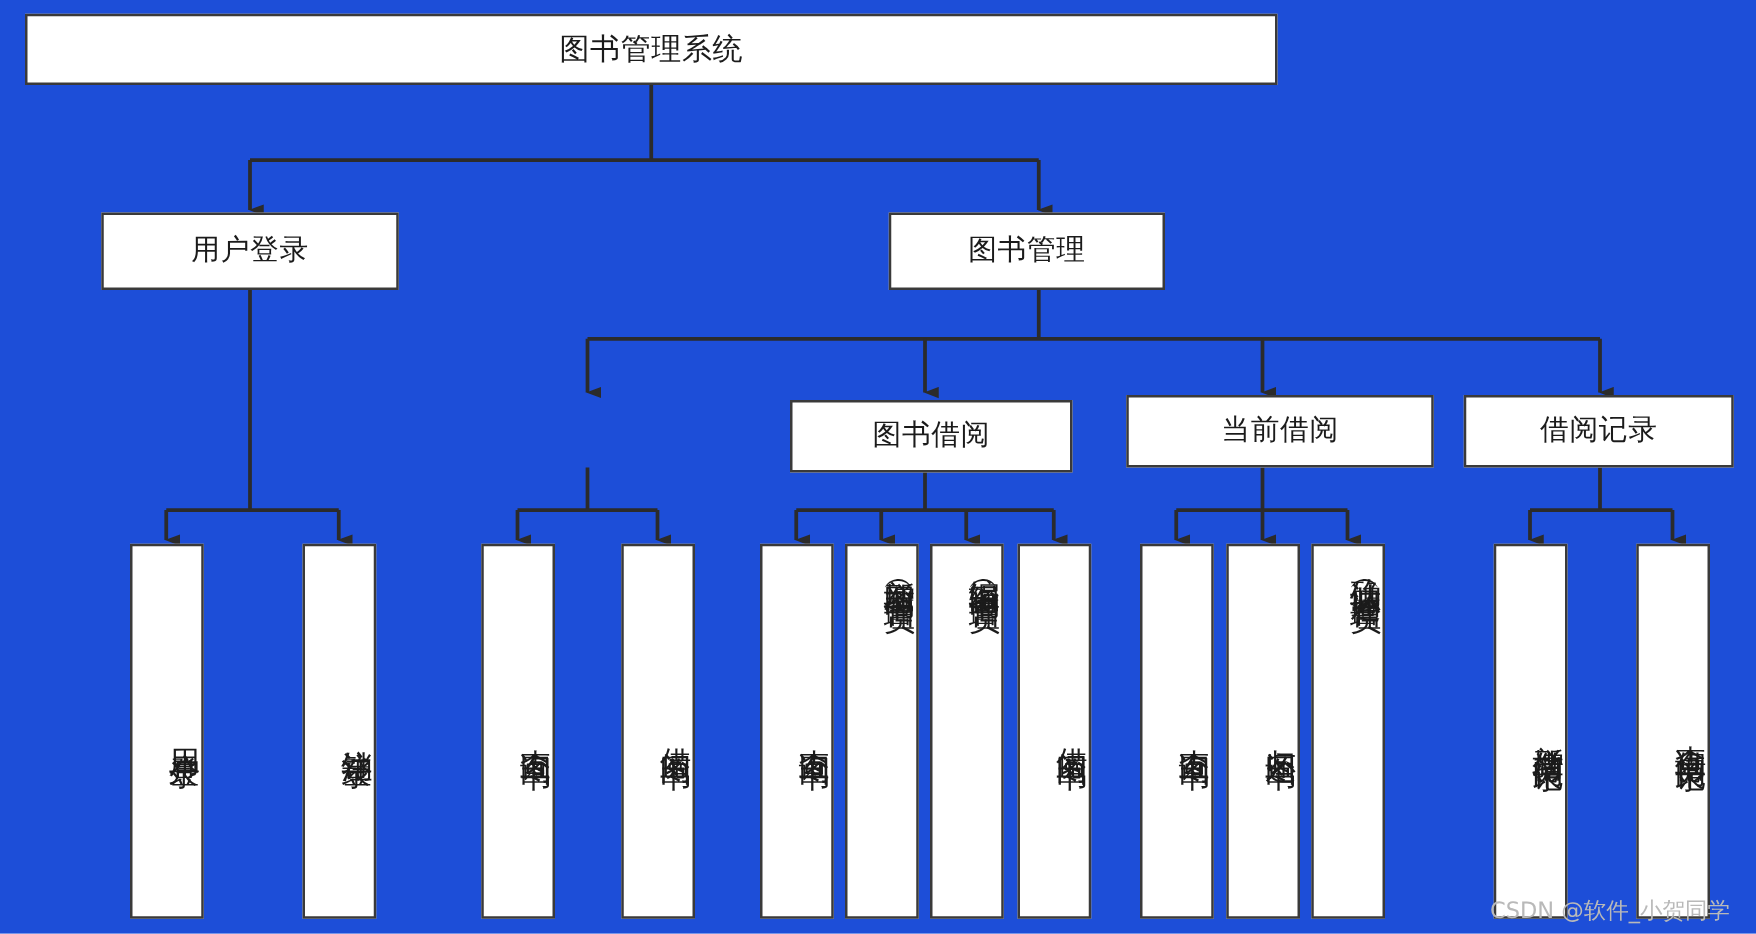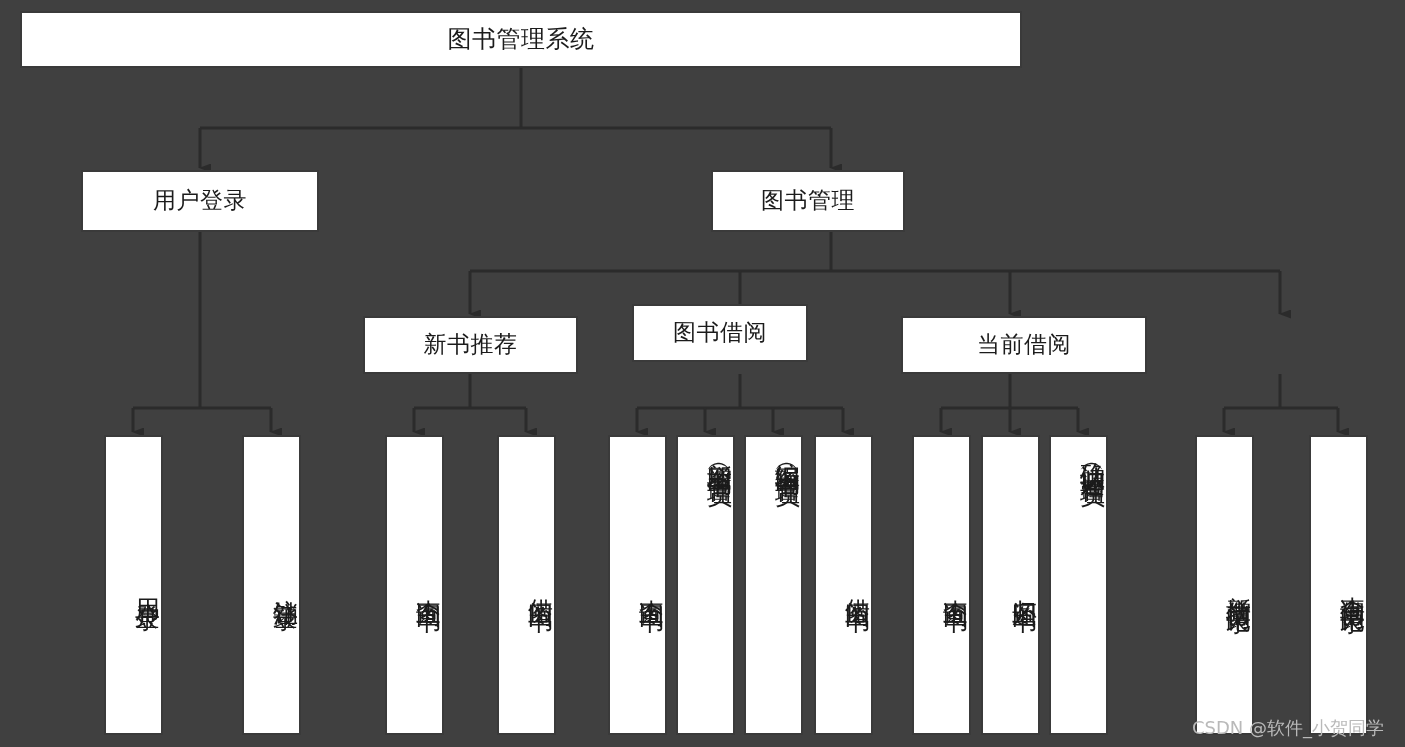--- a/index.html
+++ b/index.html
@@ -7,21 +7,21 @@
     padding: 0;
     background: #ffffff;
   }
   body {
     font-family: "DejaVu Sans", "Liberation Sans", sans-serif;
   }
   #canvas {
     position: relative;
     width: 1405px;
     height: 747px;
-    background: #404040;
+    background: #1d4ed8;
     overflow: hidden;
   }
   svg.wires {
     position: absolute;
     left: 0;
     top: 0;
     width: 1405px;
     height: 747px;
     pointer-events: none;
   }
@@ -130,33 +130,33 @@
     </g>
   </svg>
 
   <div class="node root horiz" style="left:20px; top:11px; width:1002px; height:57px;">
     <span class="label">图书管理系统</span>
   </div>
 
   <div class="node horiz" style="left:81px; top:170px; width:238px; height:62px;">
     <span class="label">用户登录</span>
   </div>
-  <div class="node horiz" style="left:711px; top:170px; width:194px; height:62px;">
+  <div class="node horiz" style="left:711px; top:170px; width:221px; height:62px;">
     <span class="label">图书管理</span>
   </div>
 
-  <div class="node horiz" style="left:363px; top:316px; width:215px; height:58px;">
-    <span class="label">新书推荐</span>
-  </div>
-  <div class="node horiz" style="left:632px; top:304px; width:176px; height:58px;">
+  <div class="node horiz" style="left:632px; top:320px; width:226px; height:58px;">
     <span class="label">图书借阅</span>
   </div>
   <div class="node horiz" style="left:901px; top:316px; width:246px; height:58px;">
     <span class="label">当前借阅</span>
   </div>
+  <div class="node horiz" style="left:1171px; top:316px; width:216px; height:58px;">
+    <span class="label">借阅记录</span>
+  </div>
 
   <div class="node vert mid" style="left:104px; top:435px; width:59px; height:300px;">
     <span class="label">用户登录</span>
   </div>
   <div class="node vert mid" style="left:242px; top:435px; width:59px; height:300px;">
     <span class="label">注销登录</span>
   </div>
 
   <div class="node vert mid" style="left:385px; top:435px; width:59px; height:300px;">
     <span class="label">查询图书</span>

